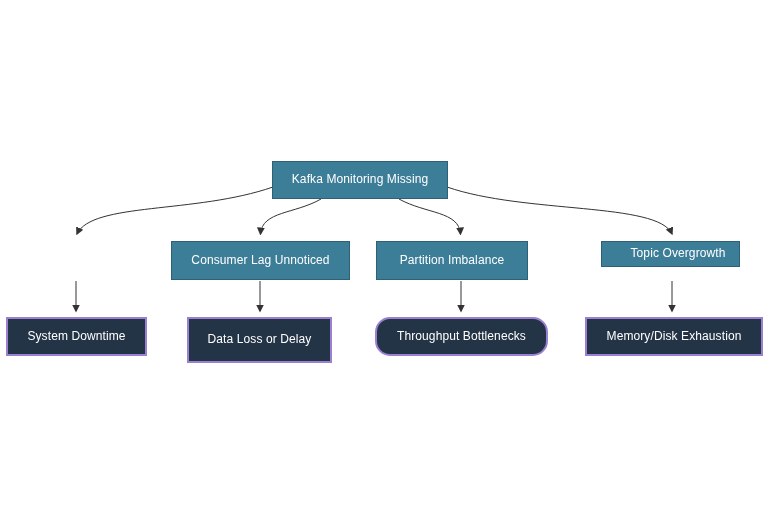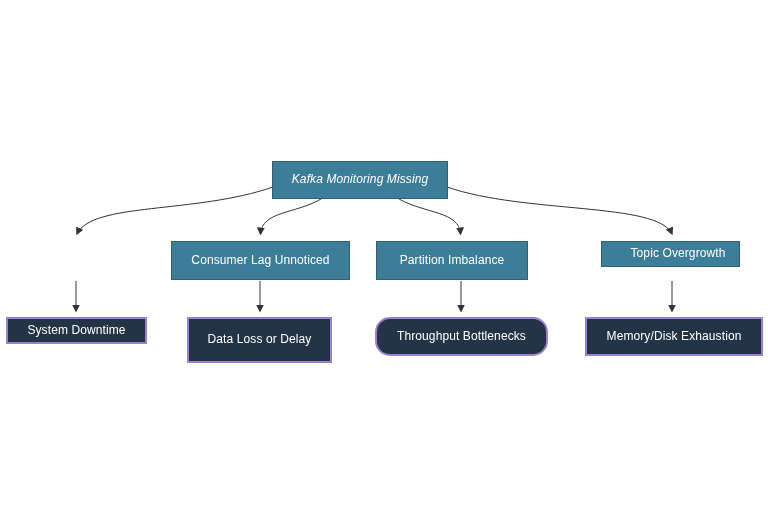--- a/index.html
+++ b/index.html
@@ -36,26 +36,26 @@
   }
   .node.cause {
     background: #3C7D98;
     border: 1px solid #2E6175;
   }
   .node.effect {
     background: #243447;
     border: 2px solid #9B7FD1;
   }
   
-  #node-root   { left: 272px; top: 161px; width: 176px; height: 38px; font-style: italic; }
+  #node-root   { left: 272px; top: 161px; width: 176px; height: 38px; }
   #node-l2-0   { left:  19px; top: 241px; width: 114px; height: 39px; }
   #node-l2-1   { left: 171px; top: 241px; width: 179px; height: 39px; }
   #node-l2-2   { left: 376px; top: 241px; width: 152px; height: 39px; }
   #node-l2-3   { left: 601px; top: 241px; width: 139px; height: 26px; padding-left: 15px; }
-  #node-l3-0   { left:   6px; top: 317px; width: 141px; height: 27px; text-align: center; }
+  #node-l3-0   { left:   6px; top: 317px; width: 141px; height: 39px; text-align: center; }
   #node-l3-1   { left: 187px; top: 317px; width: 145px; height: 46px; }
   #node-l3-2   { left: 375px; top: 317px; width: 173px; height: 39px; border-radius: 15px; }
   #node-l3-3   { left: 585px; top: 317px; width: 178px; height: 39px; }
   .edge {
     fill: none;
     stroke: #333333;
     stroke-width: 1px;
   }
 </style>
 </head>

